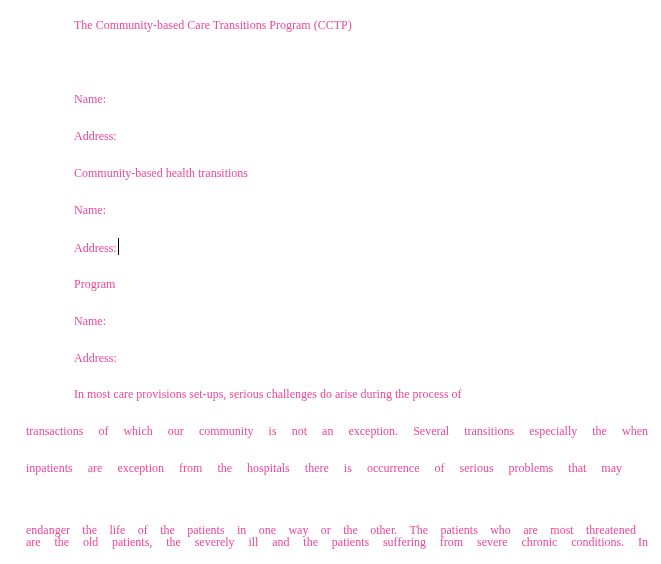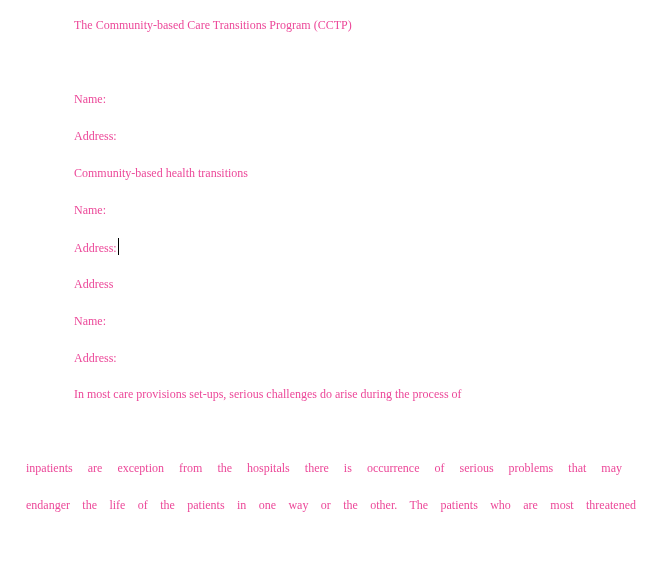--- a/index.html
+++ b/index.html
@@ -25,20 +25,22 @@
 </head>
 <body>
 
 <div class="page">
   <div class="line" style="top:16px">The Community-based Care Transitions Program (CCTP)</div>
   <div class="line" style="top:90px">Name:</div>
   <div class="line" style="top:127px">Address:</div>
   <div class="line" style="top:164px">Community-based health transitions</div>
   <div class="line" style="top:201px">Name:</div>
   <div class="line" style="top:238px"><span>Address:</span><span class="caret"></span></div>
-  <div class="line" style="top:275px">Address</div>
+  <div class="line" style="top:275px">Program</div>
   <div class="line" style="top:312px">Name:</div>
   <div class="line" style="top:349px">Address:</div>
 
   <div class="body-line first" style="top:385px">In most care provisions set-ups, serious challenges do arise during the process of</div>
+  <div class="body-line" style="top:422px">transactions of which our community is not an exception. Several transitions especially the when</div>
   <div class="body-line" style="top: 459px; width: 596px;" style2="">inpatients are exception from the hospitals there is occurrence of serious problems that may</div>
-  <div class="body-line" style="top: 496px; width: 610px;">endanger the life of the patients in one way or the other. The patients who are most threatened</div>
+  <div class="body-line" style="top: 521px; width: 610px;">endanger the life of the patients in one way or the other. The patients who are most threatened</div>
+  <div class="body-line" style="top:533px">are the old patients, the severely ill and the patients suffering from severe chronic conditions. In</div>
 </div>
 
 </body></html>

